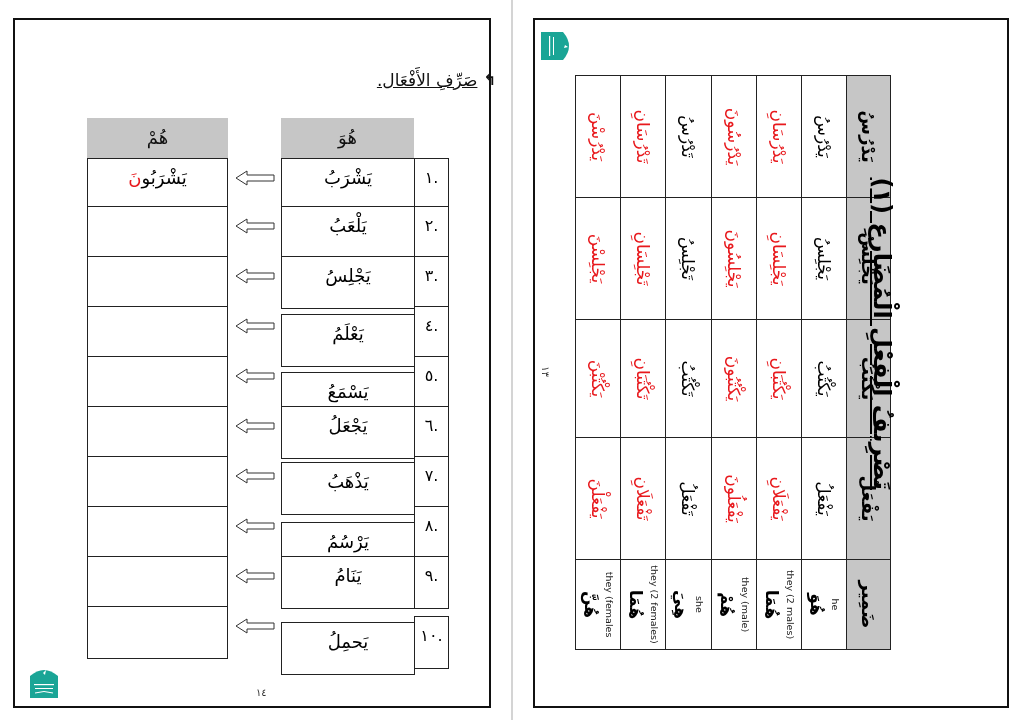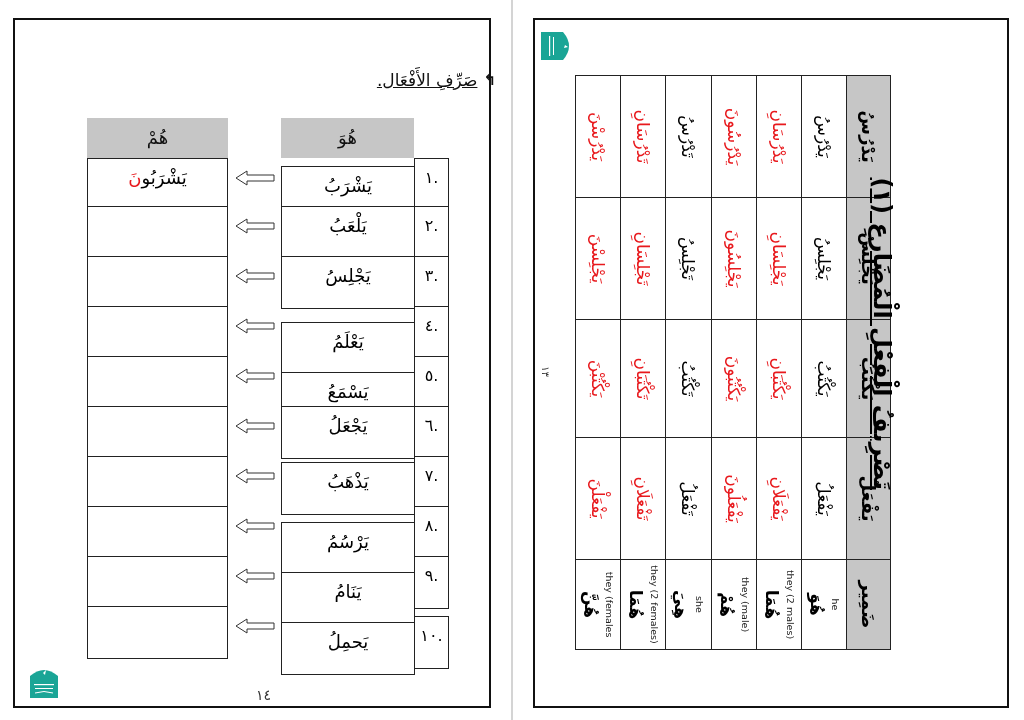--- a/index.html
+++ b/index.html
@@ -18,21 +18,21 @@
   #hdr-hum { left:87px; width:141px; }
 
   .row { position:absolute; left:0; height:40px; }
   .cell { position:absolute; border:1.5px solid #222; box-sizing:border-box; height:53px; background:#fff; }
   .num-cell { left:414px; width:35px; text-align:center; line-height:38px; font-size:16px; direction:rtl; }
   .verb-cell { left:281px; width:134px; text-align:center; line-height:38px; font-size:18px; direction:rtl; }
   .ans-cell { left:87px; width:141px; text-align:center; line-height:38px; font-size:18px; direction:rtl; }
   .ans-cell .red { color:#e8191d; }
   .arrow-icon { position:absolute; left:235px; top:12px; width:40px; height:16px; }
 
-  .page-num { position:absolute; font-size:14px; color:#333; }
+  .page-num { position:absolute; font-size:10px; color:#333; }
   .logo { position:absolute; }
 
   
   .rot-wrap { position:absolute; left:575px; top:75px; width:316px; height:574px; }
   .rot-table { position:absolute; left:0; top:0; width:574px; height:316px; transform-origin:0 0; transform:translate(316px,0) rotate(90deg); border-collapse:collapse; table-layout:fixed; }
   .rot-table td { border:1.5px solid #222; text-align:center; vertical-align:middle; font-size:17px; direction:rtl; padding:0; }
   .rot-table tr.head td { background:#c6c6c6; font-weight:bold; height:43px; font-size:18px; }
   .rot-table td.red { color:#e8191d; }
   .pron { display:flex; flex-direction:column; align-items:center; justify-content:center; gap:3px; }
   .pron .ar { font-weight:bold; font-size:17px; direction:rtl; }
@@ -52,21 +52,21 @@
   <span class="arrow">↰</span>
   <span class="txt">صَرِّفِ الأَفْعَال.</span>
 </div>
 
 <div class="hdr" id="hdr-huwa">هُوَ</div>
 <div class="hdr" id="hdr-hum">هُمْ</div>
 
 <div id="rows">
     <div class="row" style="top: 158px;">
       <div class="cell num-cell" style="top:0">.١</div>
-      <div class="cell verb-cell" style="top:8px">يَشْرَبُ</div>
+      <div class="cell verb-cell" style="top:0">يَشْرَبُ</div>
       <svg class="arrow-icon" viewBox="0 0 40 16">
         <path d="M1 8 L12 1 V5 H39 V11 H12 V15 Z" fill="#fff" stroke="#333" stroke-width="1"></path>
       </svg>
       <div class="cell ans-cell" style="top:0"><span>يَشْرَبُو</span><span class="red">نَ</span></div>
     </div>
     <div class="row" style="top: 206px;">
       <div class="cell num-cell" style="top:0">.٢</div>
       <div class="cell verb-cell" style="top:0">يَلْعَبُ</div>
       <svg class="arrow-icon" viewBox="0 0 40 16">
         <path d="M1 8 L12 1 V5 H39 V11 H12 V15 Z" fill="#fff" stroke="#333" stroke-width="1"></path>
@@ -76,21 +76,21 @@
     <div class="row" style="top: 256px;">
       <div class="cell num-cell" style="top:0">.٣</div>
       <div class="cell verb-cell" style="top:0">يَجْلِسُ</div>
       <svg class="arrow-icon" viewBox="0 0 40 16">
         <path d="M1 8 L12 1 V5 H39 V11 H12 V15 Z" fill="#fff" stroke="#333" stroke-width="1"></path>
       </svg>
       <div class="cell ans-cell" style="top:0"><span></span><span class="red"></span></div>
     </div>
     <div class="row" style="top: 306px;">
       <div class="cell num-cell" style="top:0">.٤</div>
-      <div class="cell verb-cell" style="top:16px">يَعْلَمُ</div>
+      <div class="cell verb-cell" style="top:8px">يَعْلَمُ</div>
       <svg class="arrow-icon" viewBox="0 0 40 16">
         <path d="M1 8 L12 1 V5 H39 V11 H12 V15 Z" fill="#fff" stroke="#333" stroke-width="1"></path>
       </svg>
       <div class="cell ans-cell" style="top:0"><span></span><span class="red"></span></div>
     </div>
     <div class="row" style="top: 356px;">
       <div class="cell num-cell" style="top:0">.٥</div>
       <div class="cell verb-cell" style="top:16px">يَسْمَعُ</div>
       <svg class="arrow-icon" viewBox="0 0 40 16">
         <path d="M1 8 L12 1 V5 H39 V11 H12 V15 Z" fill="#fff" stroke="#333" stroke-width="1"></path>
@@ -116,21 +116,21 @@
     <div class="row" style="top: 506px;">
       <div class="cell num-cell" style="top:0">.٨</div>
       <div class="cell verb-cell" style="top:16px">يَرْسُمُ</div>
       <svg class="arrow-icon" viewBox="0 0 40 16">
         <path d="M1 8 L12 1 V5 H39 V11 H12 V15 Z" fill="#fff" stroke="#333" stroke-width="1"></path>
       </svg>
       <div class="cell ans-cell" style="top:0"><span></span><span class="red"></span></div>
     </div>
     <div class="row" style="top: 556px;">
       <div class="cell num-cell" style="top:0">.٩</div>
-      <div class="cell verb-cell" style="top:16px">يَنَامُ</div>
+      <div class="cell verb-cell" style="top:0">يَنَامُ</div>
       <svg class="arrow-icon" viewBox="0 0 40 16">
         <path d="M1 8 L12 1 V5 H39 V11 H12 V15 Z" fill="#fff" stroke="#333" stroke-width="1"></path>
       </svg>
       <div class="cell ans-cell" style="top:0"><span></span><span class="red"></span></div>
     </div>
     <div class="row" style="top: 606px;">
       <div class="cell num-cell" style="top:10px">.١٠</div>
       <div class="cell verb-cell" style="top:16px">يَحمِلُ</div>
       <svg class="arrow-icon" viewBox="0 0 40 16">
         <path d="M1 8 L12 1 V5 H39 V11 H12 V15 Z" fill="#fff" stroke="#333" stroke-width="1"></path>

